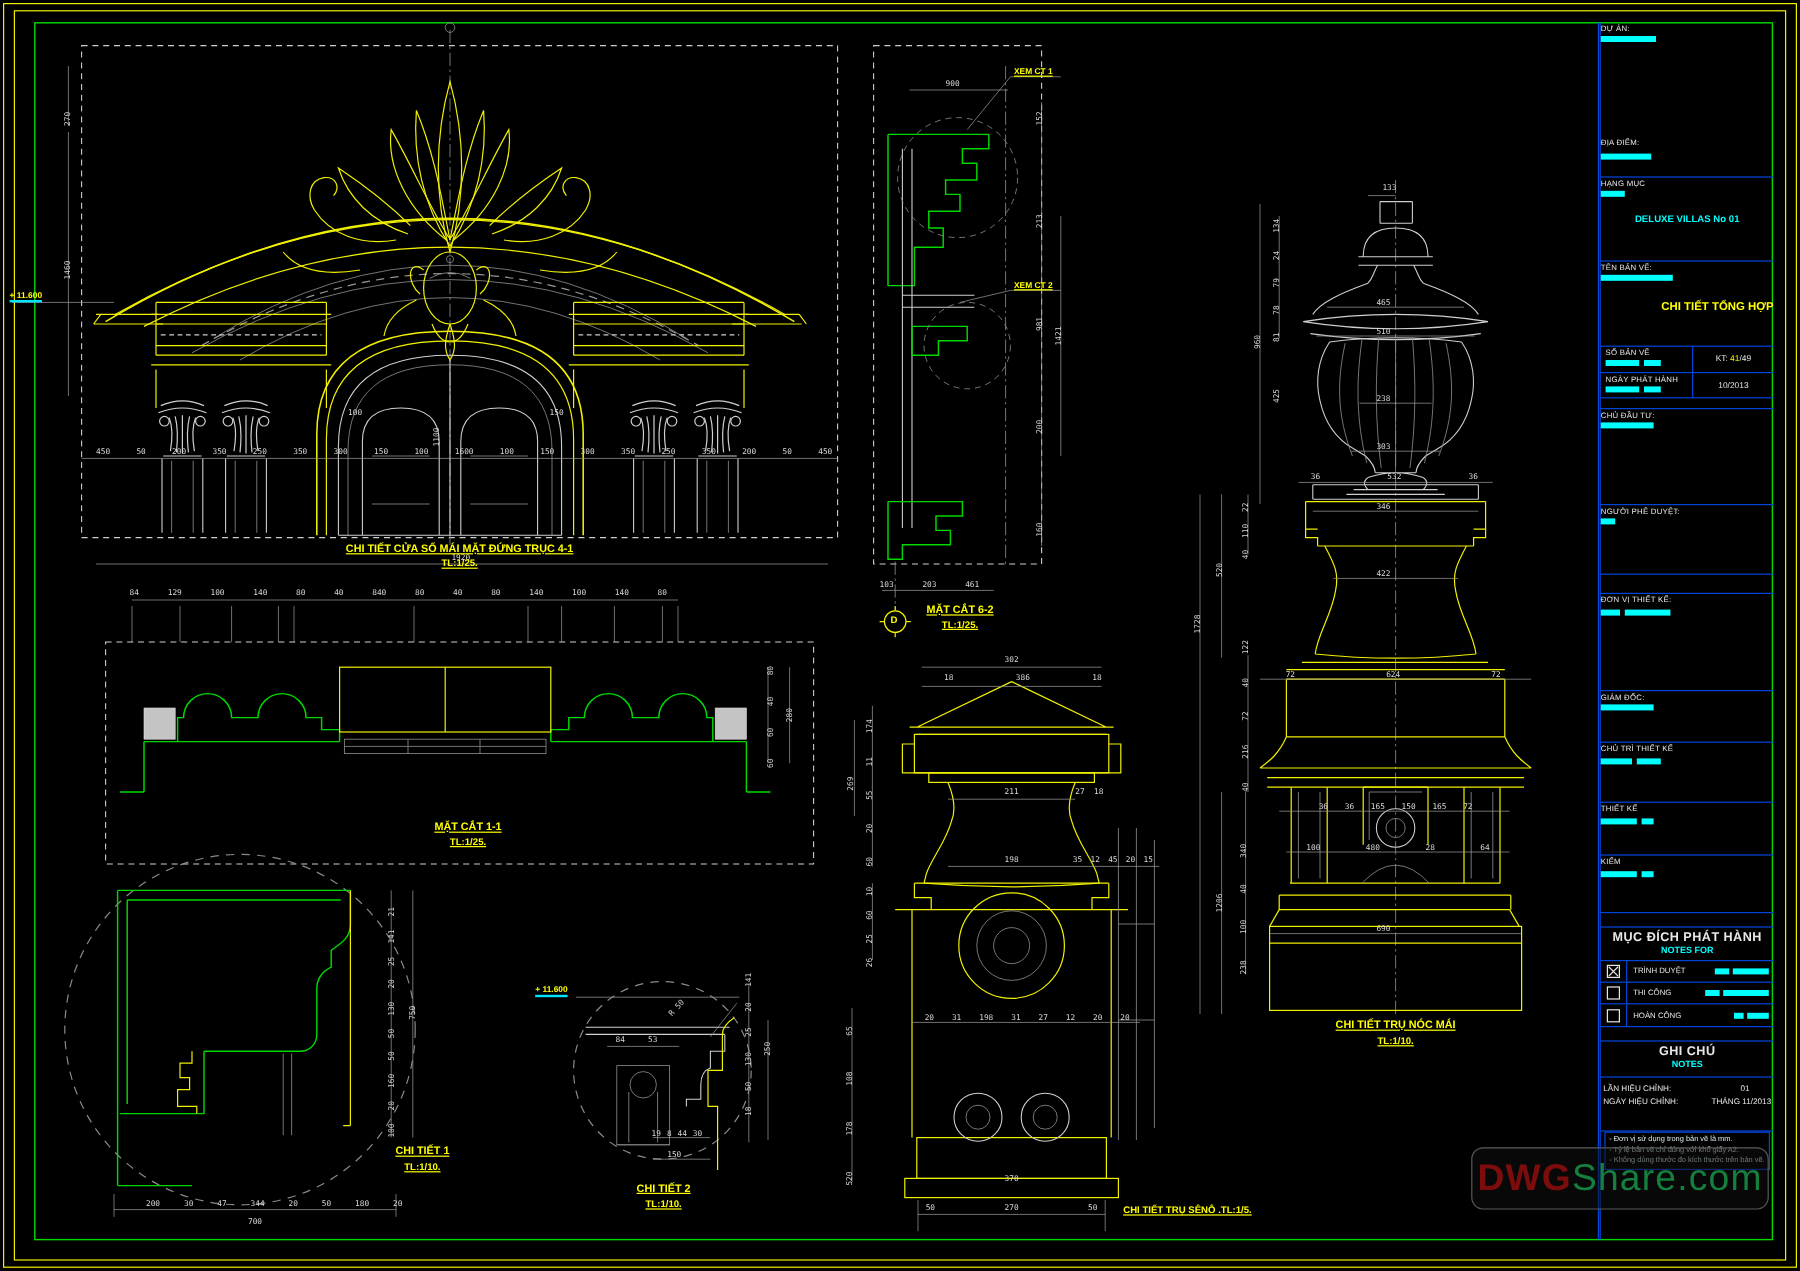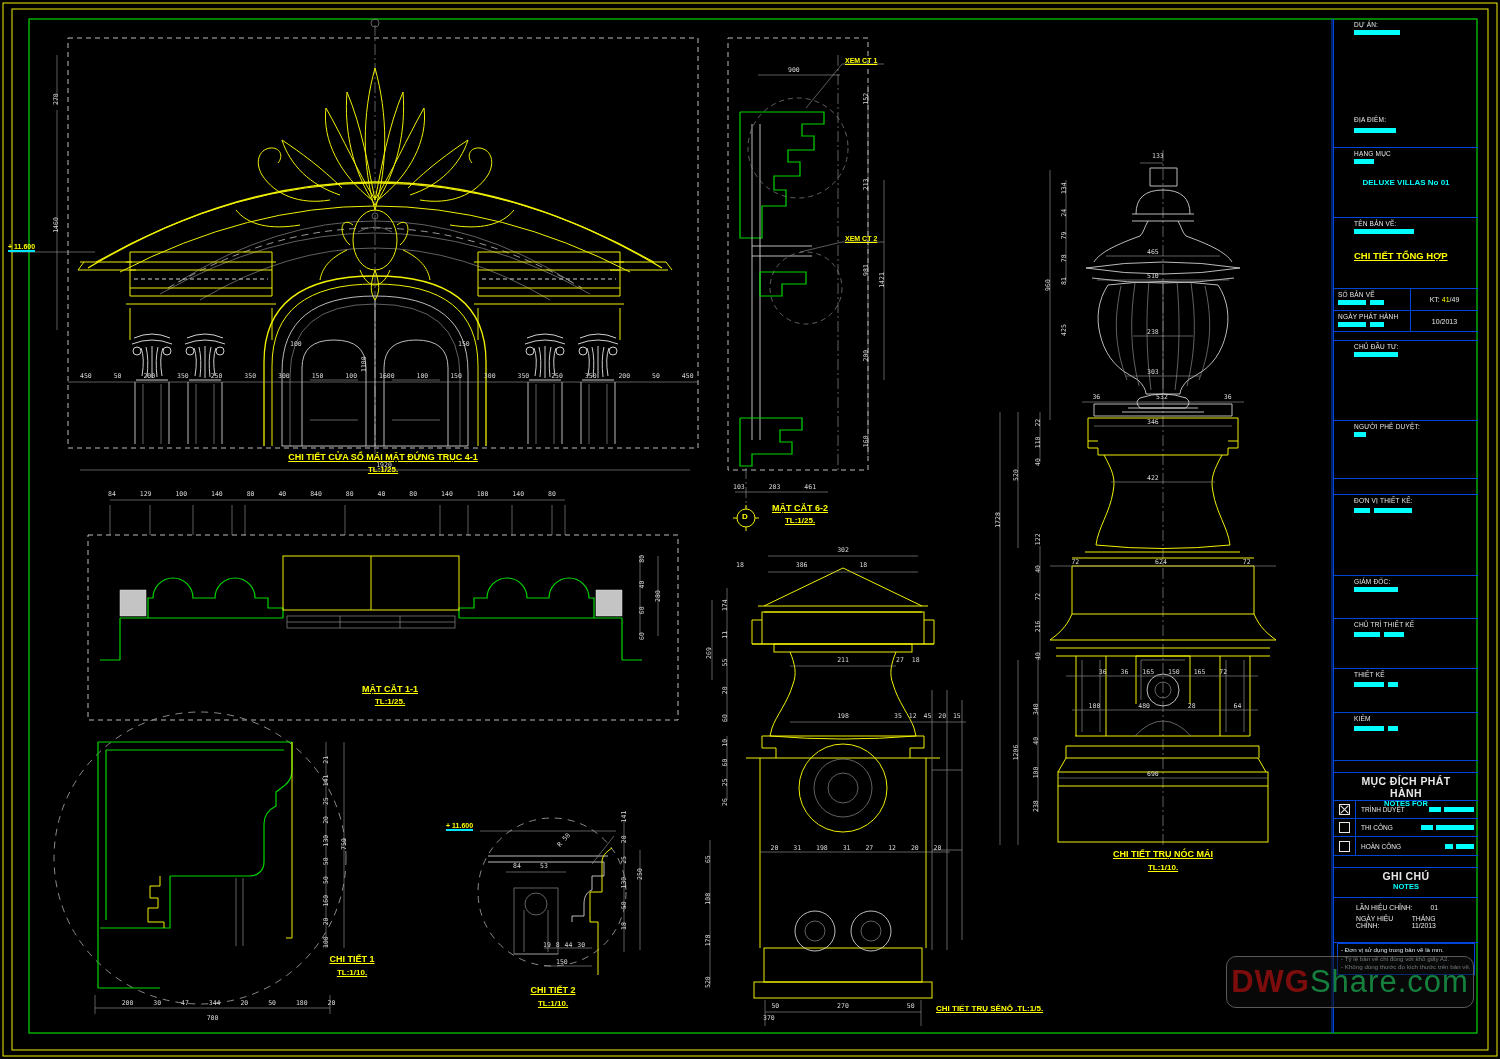--- a/index.html
+++ b/index.html
@@ -20,26 +20,26 @@
   .v{transform-origin:0 0;transform:rotate(-90deg);}
   .dtitle{position:absolute;color:#ffff00;font:bold 9px "Liberation Sans",sans-serif;
           text-decoration:underline;white-space:nowrap;transform:translateX(-50%);z-index:3;}
   .dsub{font-size:8px;}
   .ylab{position:absolute;color:#ffff00;font:bold 7px "Liberation Sans",sans-serif;
         text-decoration:underline;white-space:nowrap;z-index:3;}
   .lvl{position:absolute;color:#ffff00;font:bold 7px "Liberation Sans",sans-serif;
        border-bottom:2px solid #00e5ff;white-space:nowrap;z-index:3;}
   
   .tb{position:absolute;left:1333px;top:19px;width:144px;height:1014px;border-left:1px solid #0046dd;z-index:2;}
-  .sec{position:absolute;left:0;right:0;border-top:1px solid #0046dd;box-sizing:border-box;padding:2px 20px;}
+  .sec{position:absolute;left:0;right:0;border-top:1px solid #0046dd;box-sizing:border-box;padding:2px 0;}
   .lab{color:#e8e8e8;font-size:6.5px;letter-spacing:.2px;}
   .bar{background:#00ffff;height:5px;margin-top:2px;}
   .cyan{color:#00ffff;}
   .proj{display:block;text-align:center;font-size:8px;font-weight:bold;margin-top:14px;}
-  .dname{display:block;text-align:left;color:#ffff00;font-size:9.5px;font-weight:bold;margin-top:16px;text-decoration:underline;}
+  .dname{display:block;text-align:right;color:#ffff00;font-size:9.5px;font-weight:bold;margin-top:16px;}
   .row2{display:flex;padding:0;}
   .row2 .lcell{width:68px;padding:2px 4px;border-right:1px solid #0046dd;}
   .row2 .rcell{flex:1;display:flex;align-items:center;justify-content:center;
                color:#e8e8e8;font-size:7px;}
   .bars{display:flex;gap:4px;margin-top:2px;}
   .hdr{color:#e8e8e8;text-align:center;font-size:10.5px;font-weight:bold;letter-spacing:.4px;}
   .hdr2{color:#00ffff;text-align:center;font-size:7.5px;font-weight:bold;}
   .cbrow{display:flex;align-items:center;padding:0;}
   .cbcell{width:21px;align-self:stretch;border-right:1px solid #0046dd;display:flex;align-items:center;justify-content:center;}
   .box{width:9px;height:9px;border:1px solid #e8e8e8;position:relative;}
@@ -305,32 +305,32 @@
   <span class="dim" style="left:513px;top:862px">84</span>
   <span class="dim" style="left:540px;top:862px">53</span>
   <span class="dim v" style="left:620px;top:930px;width:112px;word-spacing:9px">18 50 130 25 20 141</span>
   <span class="dim v" style="left:636px;top:928px;width:108px;text-align:center">250</span>
   <span class="dim" style="left:543px;top:941px;width:50px;word-spacing:1px">19 8 44 30</span>
   <span class="dim" style="left:556px;top:958px">150</span>
   <span class="dtitle" style="left:553px;top:985px">CHI TIẾT 2</span>
   <span class="dtitle dsub" style="left:553px;top:999px">TL:1/10.</span>
 
   <span class="dim" style="left:768px;top:546px;width:150px;text-align:center">302</span>
-  <span class="dim" style="left:736px;top:561px;width:150px;word-spacing:48px;text-align:left">18 386 18</span>
+  <span class="dim" style="left:768px;top:561px;width:150px;word-spacing:48px;text-align:right">18 386 18</span>
   <span class="dim v" style="left:721px;top:722px;width:138px;word-spacing:16px">60 20 55 11 174</span>
   <span class="dim v" style="left:705px;top:722px;width:138px;text-align:center">269</span>
   <span class="dim" style="left:800px;top:656px;width:86px;text-align:center">211</span>
   <span class="dim" style="left:896px;top:656px;width:34px;word-spacing:4px">27 18</span>
   <span class="dim" style="left:800px;top:712px;width:86px;text-align:center">198</span>
   <span class="dim" style="left:894px;top:712px;width:76px;word-spacing:3px">35 12 45 20 15</span>
   <span class="dim v" style="left:721px;top:806px;width:72px;word-spacing:8px">26 25 60 10</span>
   <span class="dim" style="left:758px;top:844px;width:196px;word-spacing:11px;text-align:center">20 31 198 31 27 12 20 20</span>
   <span class="dim v" style="left:704px;top:988px;width:152px;word-spacing:26px">520 178 108 65</span>
   <span class="dim" style="left:763px;top:1002px;width:160px;word-spacing:54px;text-align:center">50 270 50</span>
-  <span class="dim" style="left:763px;top:1014px;width:160px;text-align:left">370</span>
+  <span class="dim" style="left:763px;top:978px;width:160px;text-align:center">370</span>
   <span class="ylab" style="left:936px;top:1004px;font-size:8px">CHI TIẾT TRỤ SÊNÔ .TL:1/5.</span>
 
   <div class="tb">
     <div class="sec" style="top:0;height:128px;border-top:none">
       <div class="lab">DỰ ÁN:</div>
       <div class="bar" style="width:46px"></div>
       <div class="lab" style="position:absolute;top:97px">ĐỊA ĐIỂM:</div>
       <div class="bar" style="position:absolute;top:107px;width:42px"></div>
     </div>
     <div class="sec" style="top:128px;height:70px">

